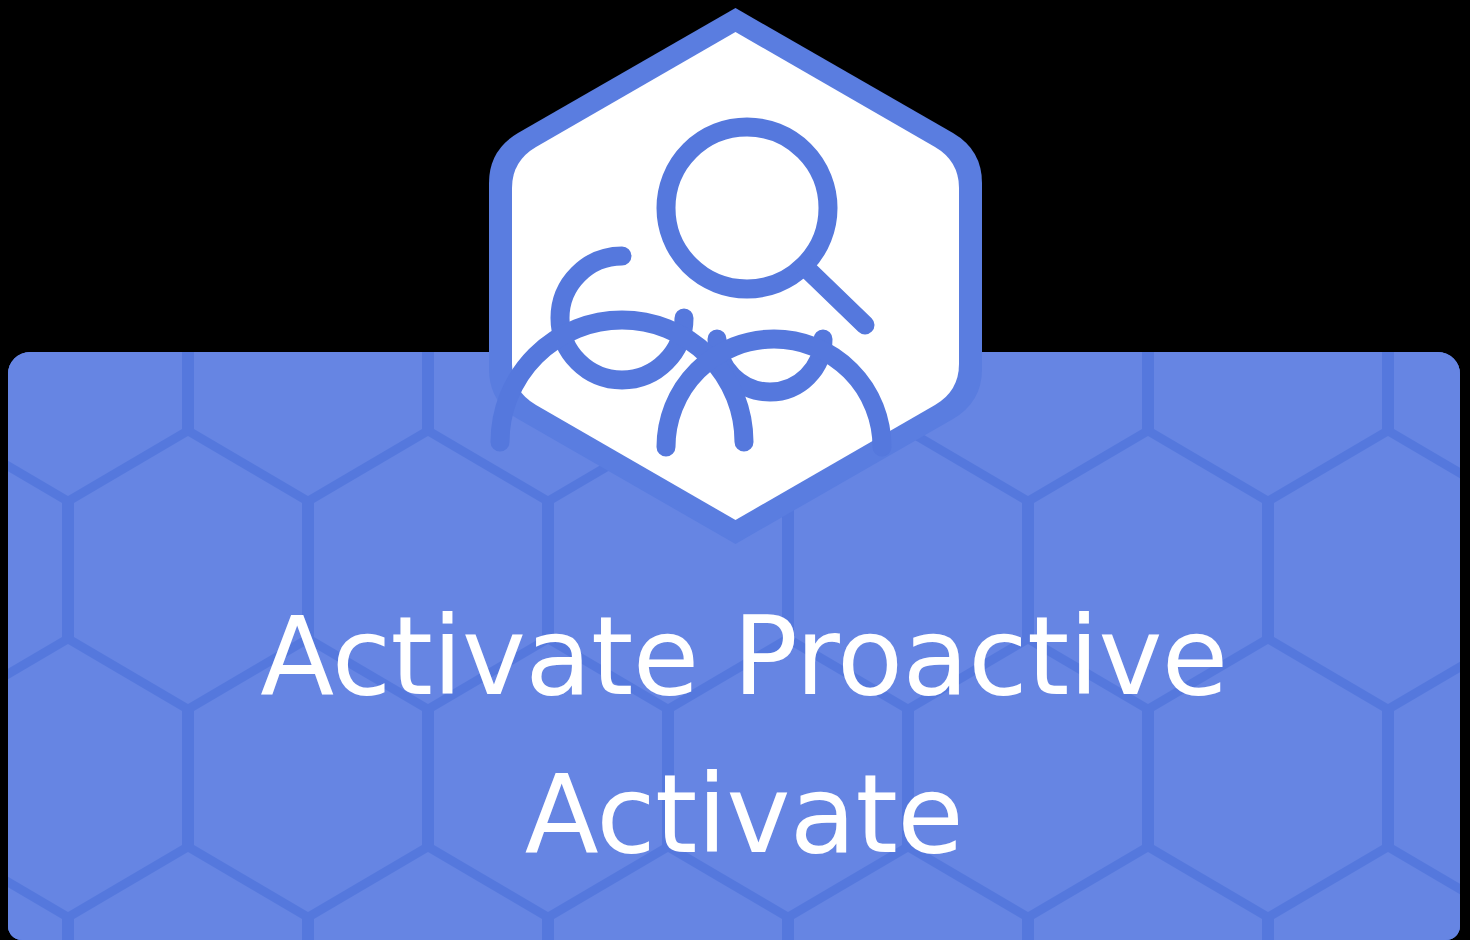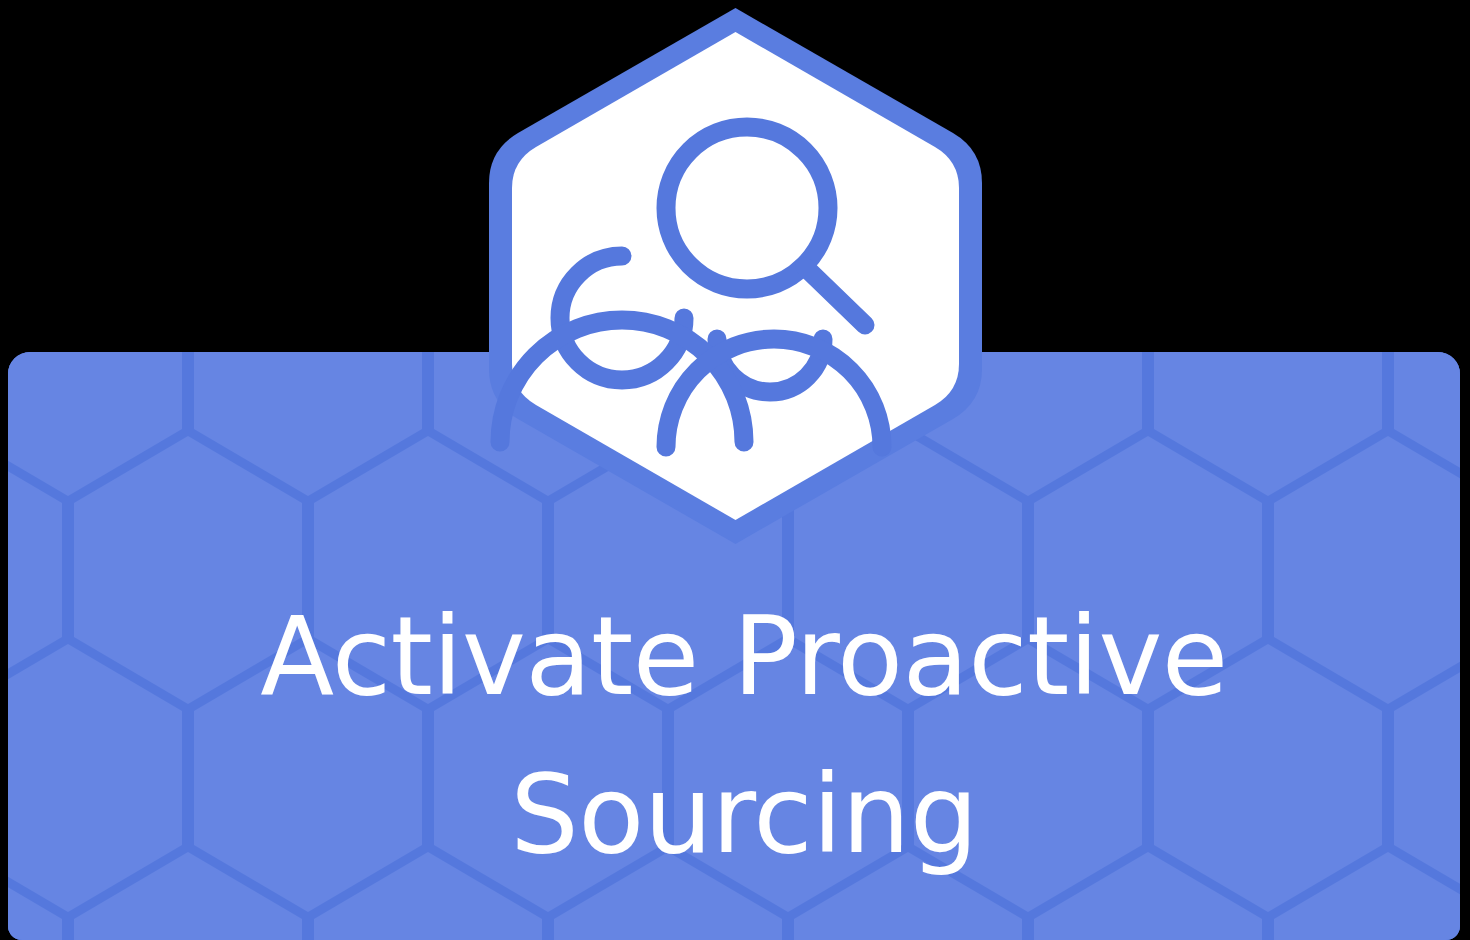--- a/index.html
+++ b/index.html
@@ -151,16 +151,16 @@
                  A 122 122 0 0 1 261 440"></path>
 
         <path d="M 183 445
                  A 108 108 0 0 1 399 445"></path>
       </g>
     </svg>
   </div>
 
   <div class="title-block">
     <span class="title-line">Activate Proactive</span>
-    <span class="title-line">Sourcing</span>
+    <span class="title-line">Activate</span>
   </div>
 
 </div>
 
 </body></html>

